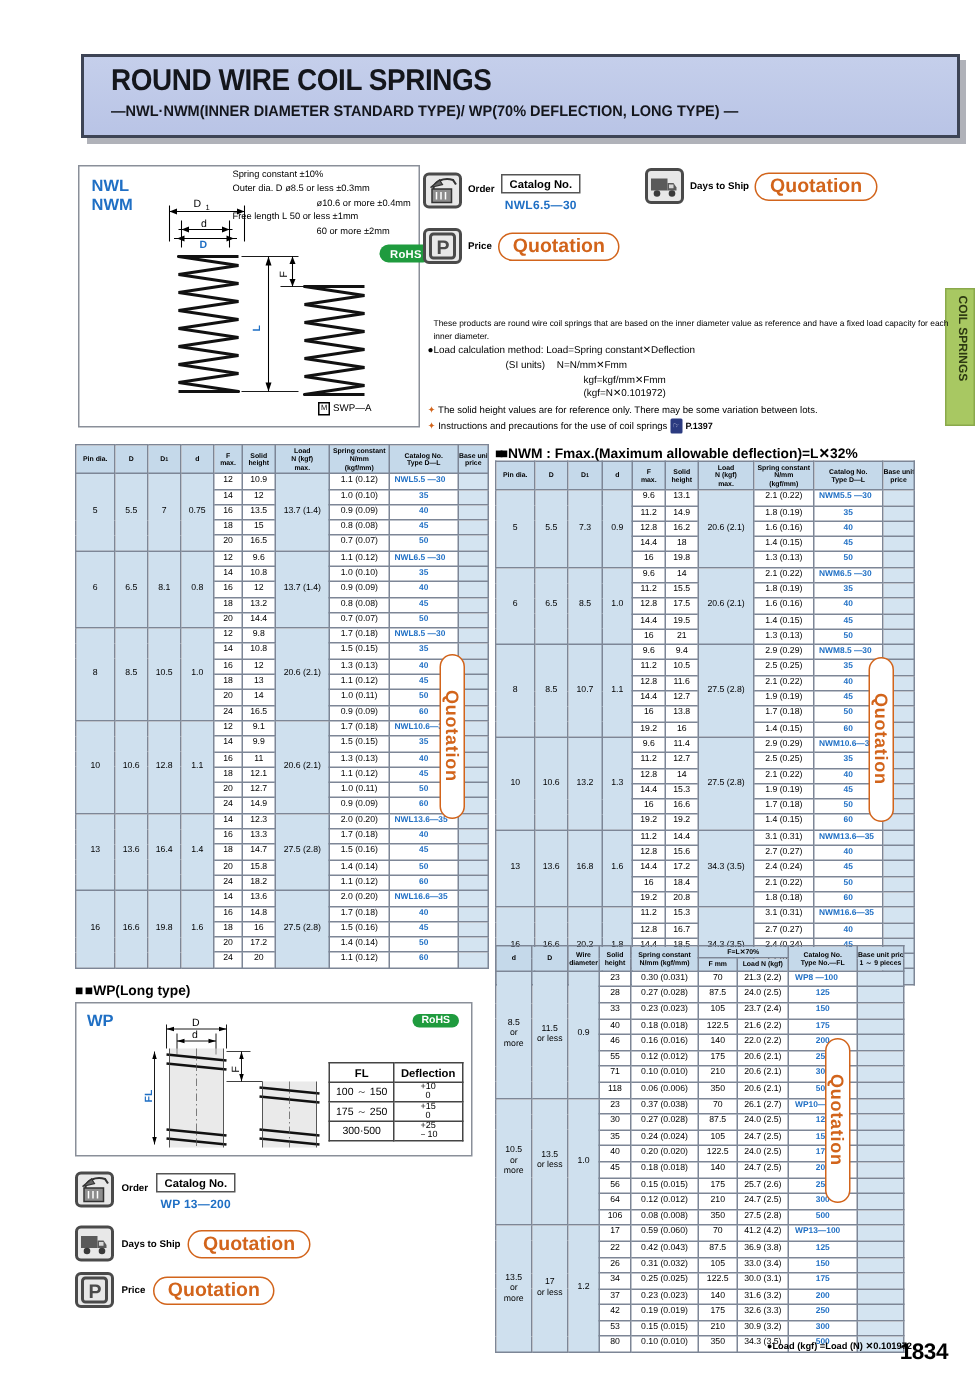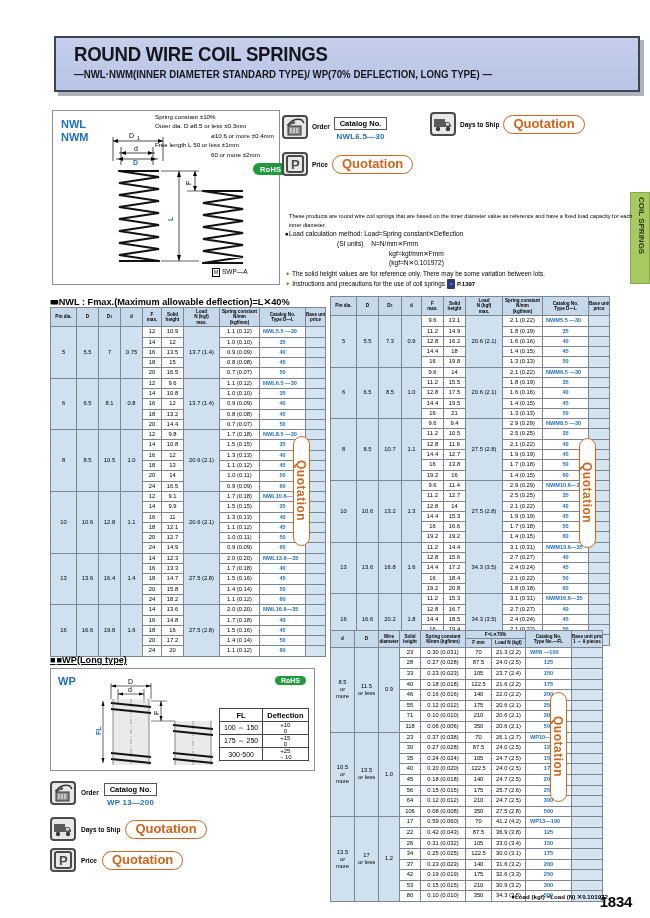--- a/index.html
+++ b/index.html
@@ -125,21 +125,21 @@
 
   
   .stamp-v {
     position: absolute; border: 1.6px solid #d2641b; border-radius: 10px;
     background: #fff; color:#d2641b; font-weight:bold; font-size: 12px;
     writing-mode: vertical-rl; text-align:center; letter-spacing:.5px;
     padding: 6px 1px;
   }
 
   
-  .wp-title { position: absolute; left: 50px; top: 655px; text-decoration: underline; }
+  .wp-title { position: absolute; left: 50px; top: 655px; }
   .wpbox {
     position: absolute; left: 50px; top: 668px; width: 265px; height: 103px;
     border: 1px solid #8a8f99; background:#fff;
   }
   .wpbox .wplabel { position:absolute; left:7px; top:6px; }
   .rohs2 {
     position: absolute; right: 8px; top: 7px;
     background: #1f9b3e; color: #fff; font-size: 7px; font-weight: bold;
     border-radius: 7px; padding: 1px 6px;
   }
@@ -305,23 +305,20 @@
       <span style="color:#d2641b">✦</span> <span>The solid height values are for reference only. There may be some variation between lots.</span>
     </div>
     <div style="font-size:6.4px;line-height:10px">
       <span style="color:#d2641b">✦</span> <span>Instructions and precautions for the use of coil springs</span>
       <span class="pref">☞</span>
       <span style="font-weight:bold;font-size:6px">P.1397</span>
     </div>
   </div>
 
   <div class="nwl-wrap">
-    <div class="tbl-title">
-      <span style="margin-left:-6px">■NWL : Fmax.(Maximum allowable deflection)=L✕40%</span>
-    </div>
     <table class="spec" id="nwl-table">
       <colgroup>
         <col style="width:26px">
           <col style="width:22px">
           <col style="width:22px">
           <col style="width:22px">
         <col style="width:19px">
           <col style="width:22px">
           <col style="width:36px">
           <col style="width:40px">
@@ -596,20 +593,23 @@
             <td class="white">1.1 (0.12)</td>
             <td class="cat">60</td>
             <td class="baseprice"></td>
           </tr>
         </tbody>
     </table>
     <div class="stamp-v" style="left:243px; top:140px; height:110px; width:17px;">Quotation</div>
   </div>
 
   <div class="nwm-wrap">
+    <div class="tbl-title">
+      <span style="margin-left:-6px">■NWM : Fmax.(Maximum allowable deflection)=L✕32%</span>
+    </div>
     <table class="spec" id="nwm-table">
       <colgroup>
         <col style="width:26px">
           <col style="width:22px">
           <col style="width:23px">
           <col style="width:20px">
         <col style="width:22px">
           <col style="width:22px">
           <col style="width:37px">
           <col style="width:40px">

